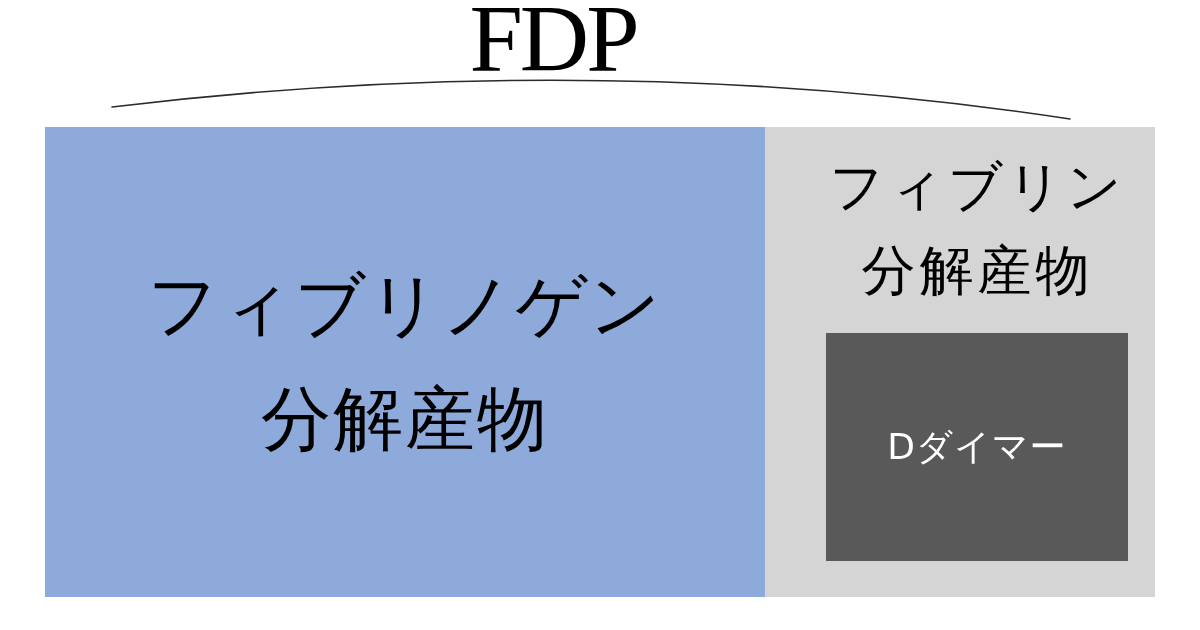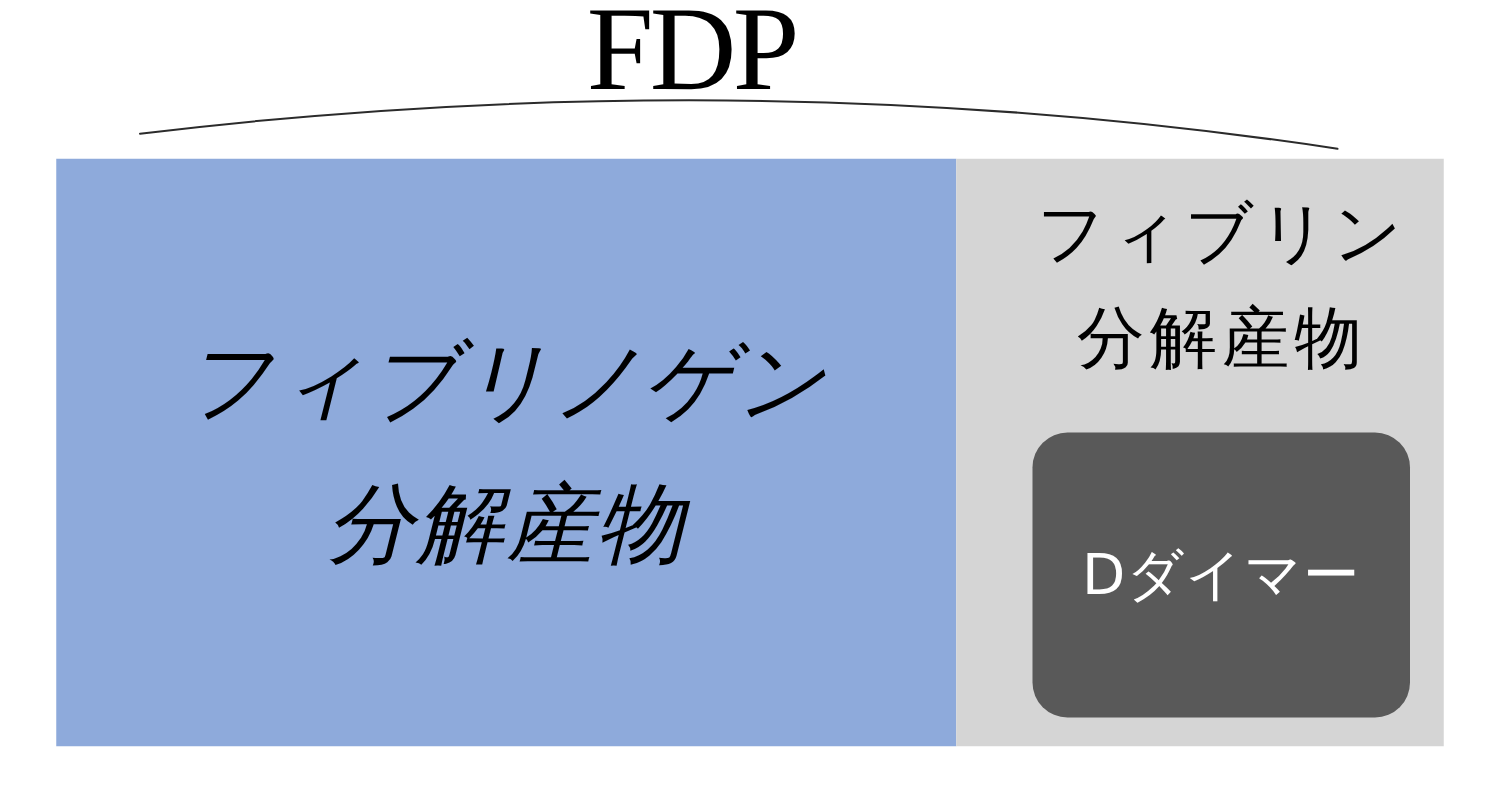--- a/index.html
+++ b/index.html
@@ -46,52 +46,50 @@
     display: flex;
     flex-direction: column;
     align-items: center;
     justify-content: center;
     font-family: "DejaVu Sans", sans-serif;
     font-size: 70px;
     line-height: 114px;
     letter-spacing: 2px;
     color: var(--text, #000000);
     text-align: center;
-    font-style: italic;
   }
   .box-fibrin {
     position: absolute;
     left: 765px; top: 127px;
     width: 390px; height: 470px;
     background: var(--fibrin-box, #D5D5D5);
     color: var(--text, #000000);
   }
   .fibrin-text {
     padding-top: 18px;
     text-align: center;
     font-family: "DejaVu Serif", "Liberation Serif", serif;
     font-size: 54px;
     line-height: 84px;
     letter-spacing: 4px;
     padding-left: 35px;
   }
   .box-ddimer {
     position: absolute;
-    left: 61px; top: 219px;
+    left: 61px; top: 206px;
     width: 302px; height: 228px;
     background: var(--d-dimer-box, #595959);
     display: flex;
     align-items: center;
     justify-content: center;
     color: var(--d-dimer-text, #ffffff);
     font-family: "DejaVu Sans", sans-serif;
-    font-size: 45px;
+    font-size: 36px;
     letter-spacing: 1px;
     white-space: nowrap;
-    border-radius: 28px;
   }
 </style>
 </head>
 <body>
 
 <div class="canvas">
 
   <div class="diagram-title">FDP</div>
 
   <svg class="arc-svg" viewBox="0 0 1200 630" aria-hidden="true">

